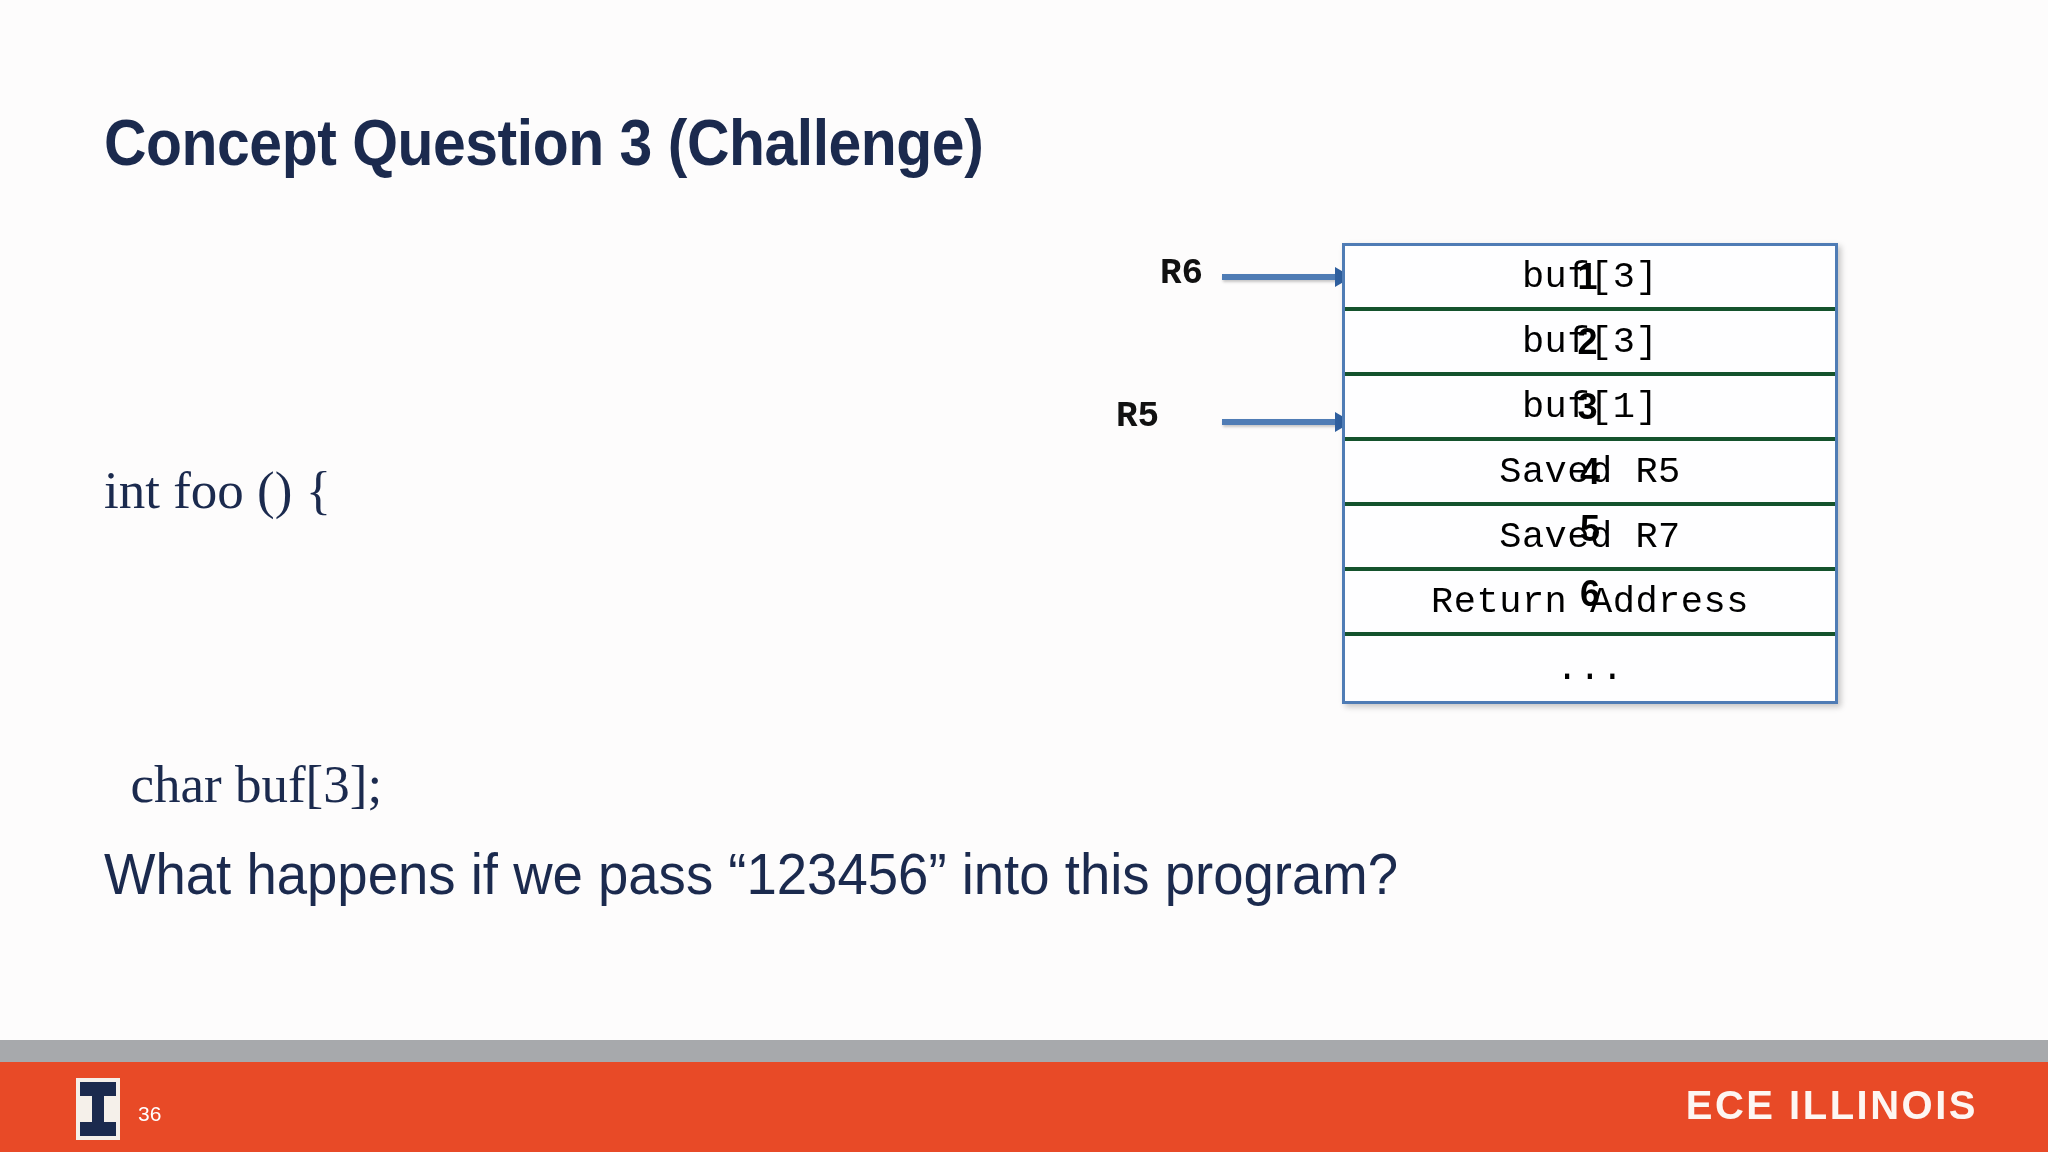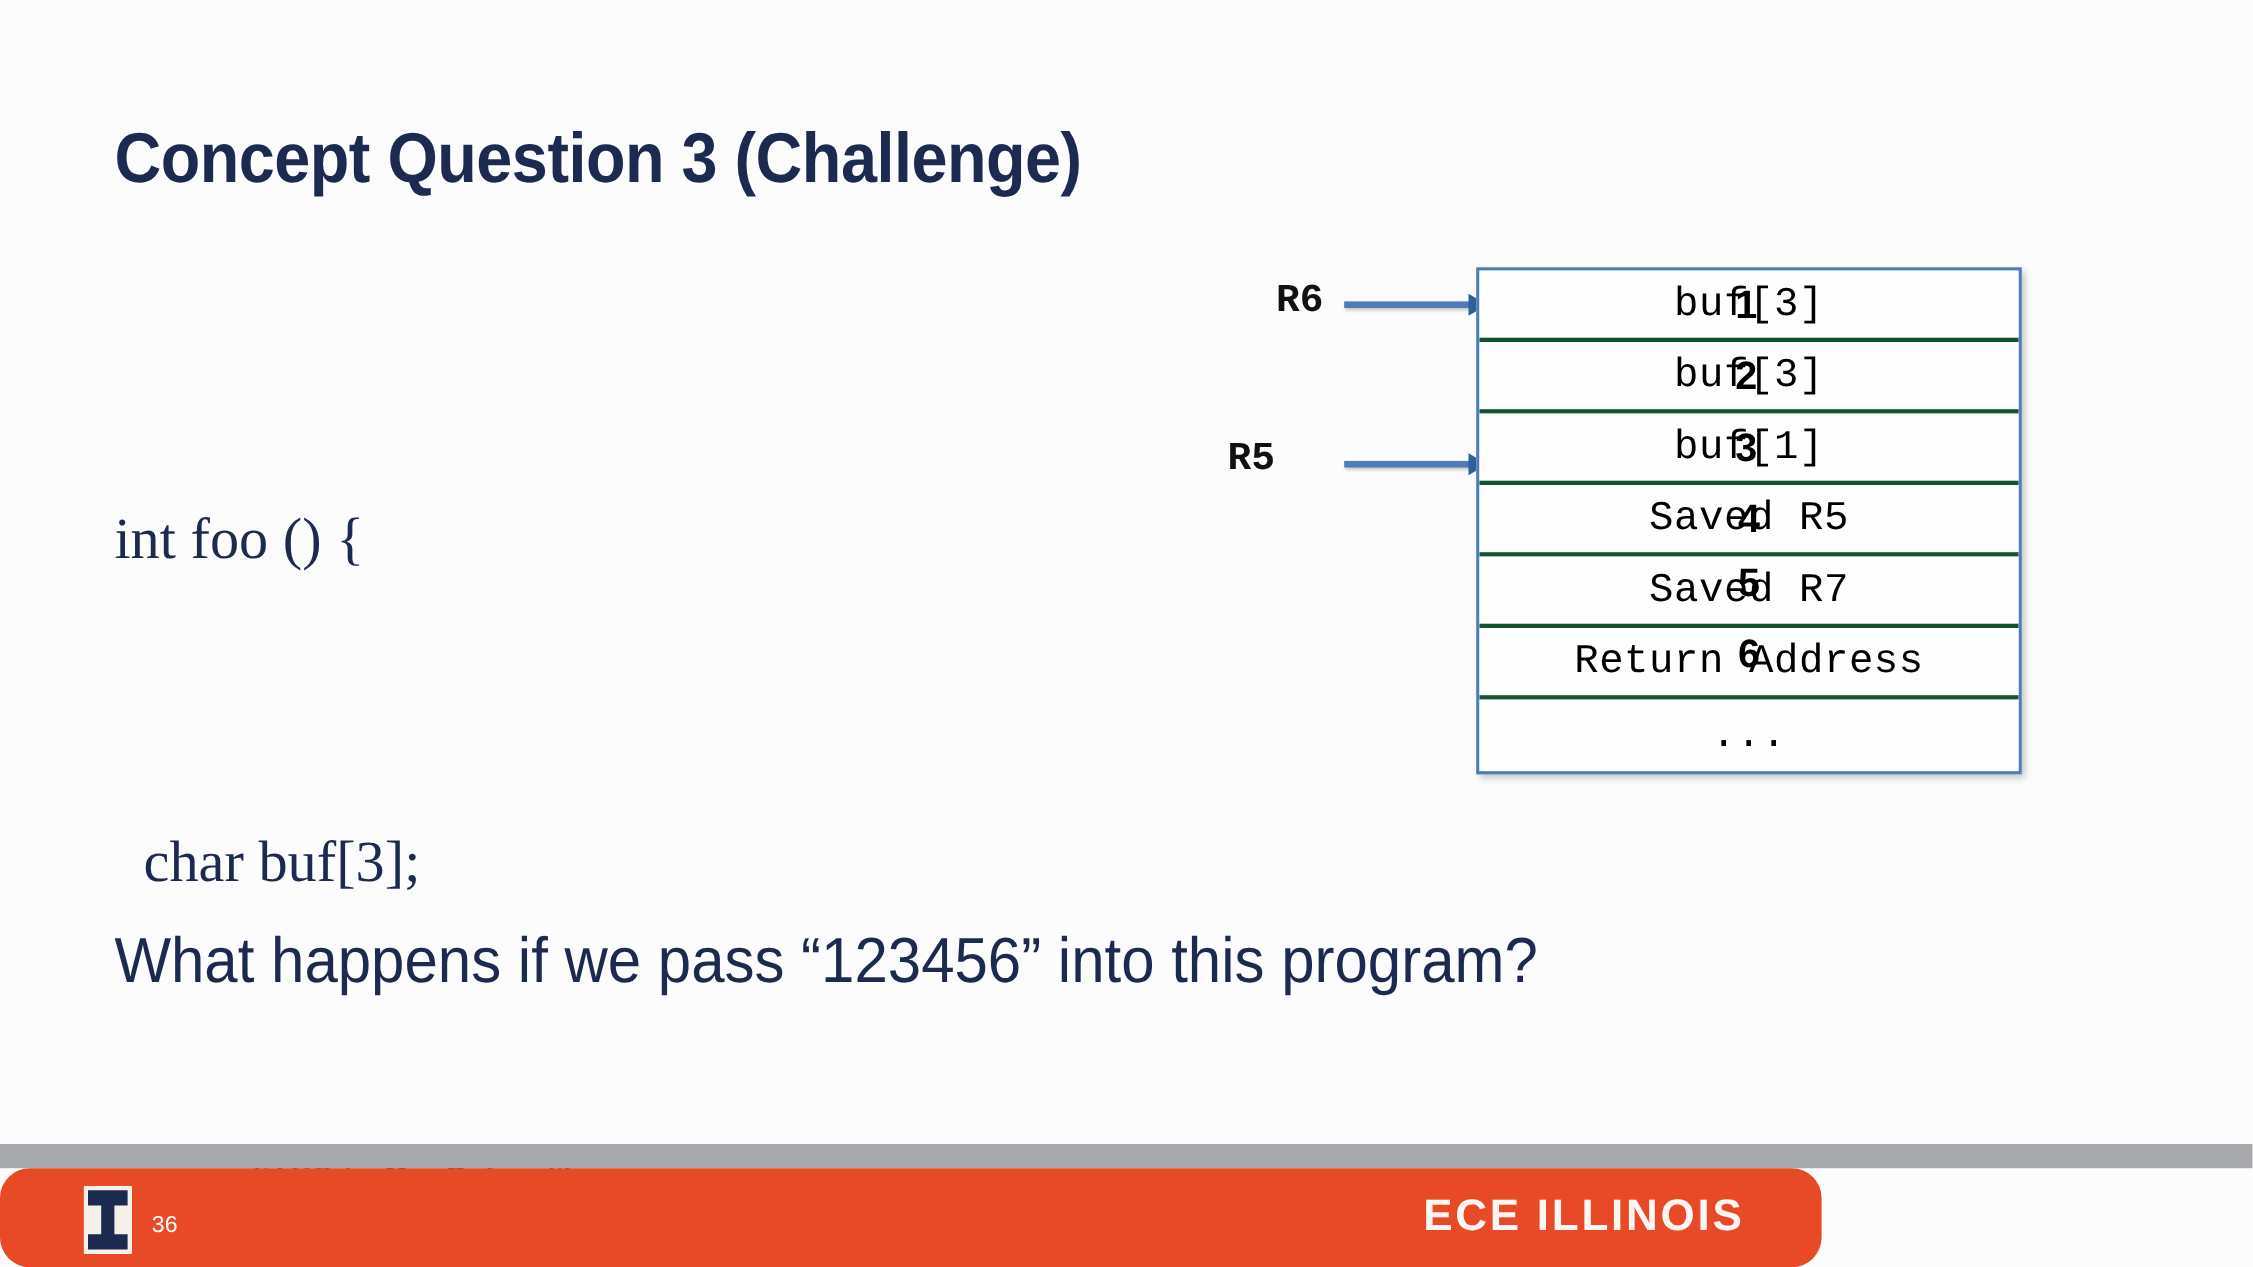--- a/index.html
+++ b/index.html
@@ -145,24 +145,23 @@
     left: 0;
     bottom: 90px;
     width: 2048px;
     height: 22px;
     background: #a7a9ac;
   }
   .footer-orange {
     position: absolute;
     left: 0;
     bottom: 0;
-    width: 1656px;
+    width: 2048px;
     height: 90px;
     background: #e84a27;
-    border-radius: 27px;
   }
   .block-i {
     position: absolute;
     left: 76px;
     bottom: 12px;
     width: 44px;
     height: 62px;
   }
   .block-i svg { display: block; }
   .page-num {

